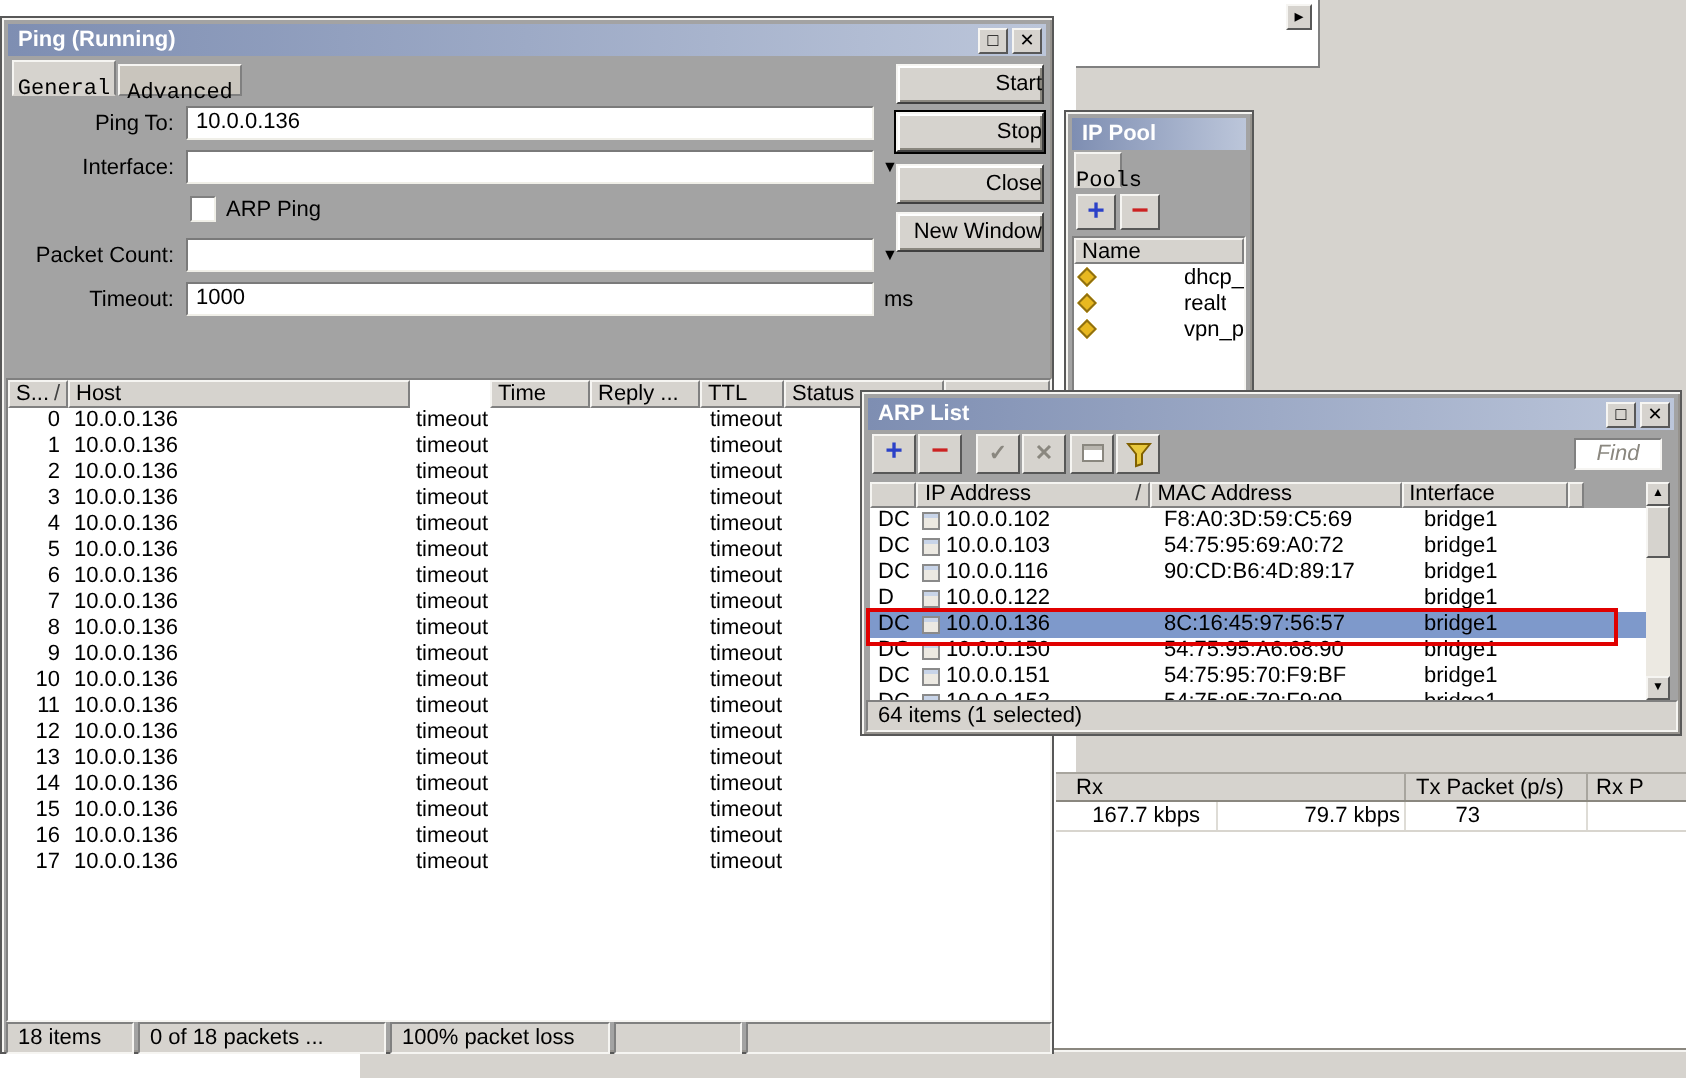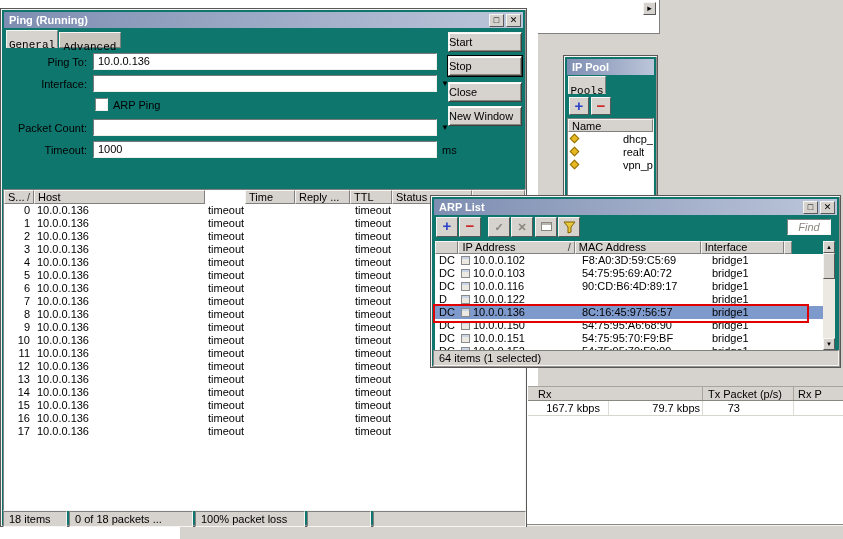--- a/index.html
+++ b/index.html
@@ -2,30 +2,30 @@
 <html><head>
 <meta charset="utf-8">
 <style>
   * { margin:0; padding:0; box-sizing:border-box; }
   html,body { background:#fff; }
   #canvas { position:relative; width:843px; height:539px; background:#fff; overflow:hidden;
             font-family:"Liberation Sans", sans-serif; font-size:11px; color:#000; }
   .abs { position:absolute; }
 
   
-  .win { position:absolute; background:#0f766e; border:1px solid #585858;
+  .win { position:absolute; background:#a3a3a3; border:1px solid #585858;
          box-shadow: inset 1px 1px 0 #f6f5f2, inset -1px -1px 0 #96938e; }
   .titlebar { position:absolute; left:3px; top:3px; right:3px; height:16px;
               background:linear-gradient(90deg,#7e8eb2,#bcc6da); color:#fff; font-weight:bold;
               display:flex; align-items:center; padding:0 2px 0 5px; white-space:nowrap; overflow:hidden; }
   .tb-btns { margin-left:auto; display:flex; gap:2px; }
   .tb-btn { width:15px; height:13px; background:#d6d3ce; border:1px solid; border-color:#f6f5f2 #585858 #585858 #f6f5f2;
             color:#000; font-size:9px; line-height:11px; text-align:center; font-weight:normal; }
   .btn { position:absolute; background:#d6d3ce; border:1px solid; border-color:#f6f5f2 #404040 #404040 #f6f5f2;
-         box-shadow: inset 1px 1px 0 #fff, inset -1px -1px 0 #8a877f; text-align:left; line-height:18px; }
+         box-shadow: inset 1px 1px 0 #fff, inset -1px -1px 0 #8a877f; text-align:right; line-height:18px; }
   .btn-default { box-shadow: inset 1px 1px 0 #fff, inset -1px -1px 0 #8a877f, 0 0 0 1px #000; }
   .tab { position:absolute; background:#d6d3ce; border:1px solid; border-color:#f6f5f2 #808080 #d6d3ce #f6f5f2;
          text-align:center; padding-top:8px; height:18px;font-family:Liberation Mono, monospace; }
   .tab-inactive { background:#c9c5bd; height:16px; border-bottom:1px solid #808080; }
   .lbl { position:absolute; width:86px; text-align:right; white-space:nowrap; }
   .field { position:absolute; left:92px; width:344px; height:17px; background:#fff;
            border:1px solid; border-color:#7a7a7a #f0efe8 #f0efe8 #7a7a7a; padding:1px 4px; line-height:13px;
            white-space:nowrap; overflow:hidden; }
   .drop { position:absolute; left:438px; width:12px; height:10px; font-size:8px; color:#000; text-align:center; line-height:10px; }
   .checkbox { position:absolute; width:13px; height:13px; background:#fff; border:1px solid; border-color:#808080 #f0efe8 #f0efe8 #808080; }
@@ -126,25 +126,25 @@
     <span class="tr-val" style="left:0; width:72px;">167.7 kbps</span>
     <span class="tr-val" style="left:100px; width:72px;">79.7 kbps</span>
     <span class="tr-val" style="left:180px; width:32px;">73</span>
     <span class="vline-light" style="left:80px;"></span>
     <span class="vline-light" style="left:174px;"></span>
     <span class="vline-light" style="left:265px;"></span>
   </div>
   <div class="abs bg-white-low"></div>
   <div class="abs bottom-strip"></div>
 
-  <div class="win" style="left:563px; top:55px; width:95px; height:150px; z-index:2;">
+  <div class="win" style="left:532px; top:55px; width:95px; height:150px; z-index:2;">
     <div class="titlebar">
       <span>IP Pool</span>
     </div>
-    <div class="tab" style="left:4px; top:20px; width:38px;">
+    <div class="tab" style="left:4px; top:20px; width:24px;">
       <span>Pools</span>
     </div>
     <div class="toolbtn" style="left:5px; top:41px; width:20px; height:18px;">
       <span class="plusg">+</span>
     </div>
     <div class="toolbtn" style="left:27px; top:41px; width:20px; height:18px;">
       <span class="minusg">−</span>
     </div>
     <div class="pool-list">
       <div class="hcell pool-head">

